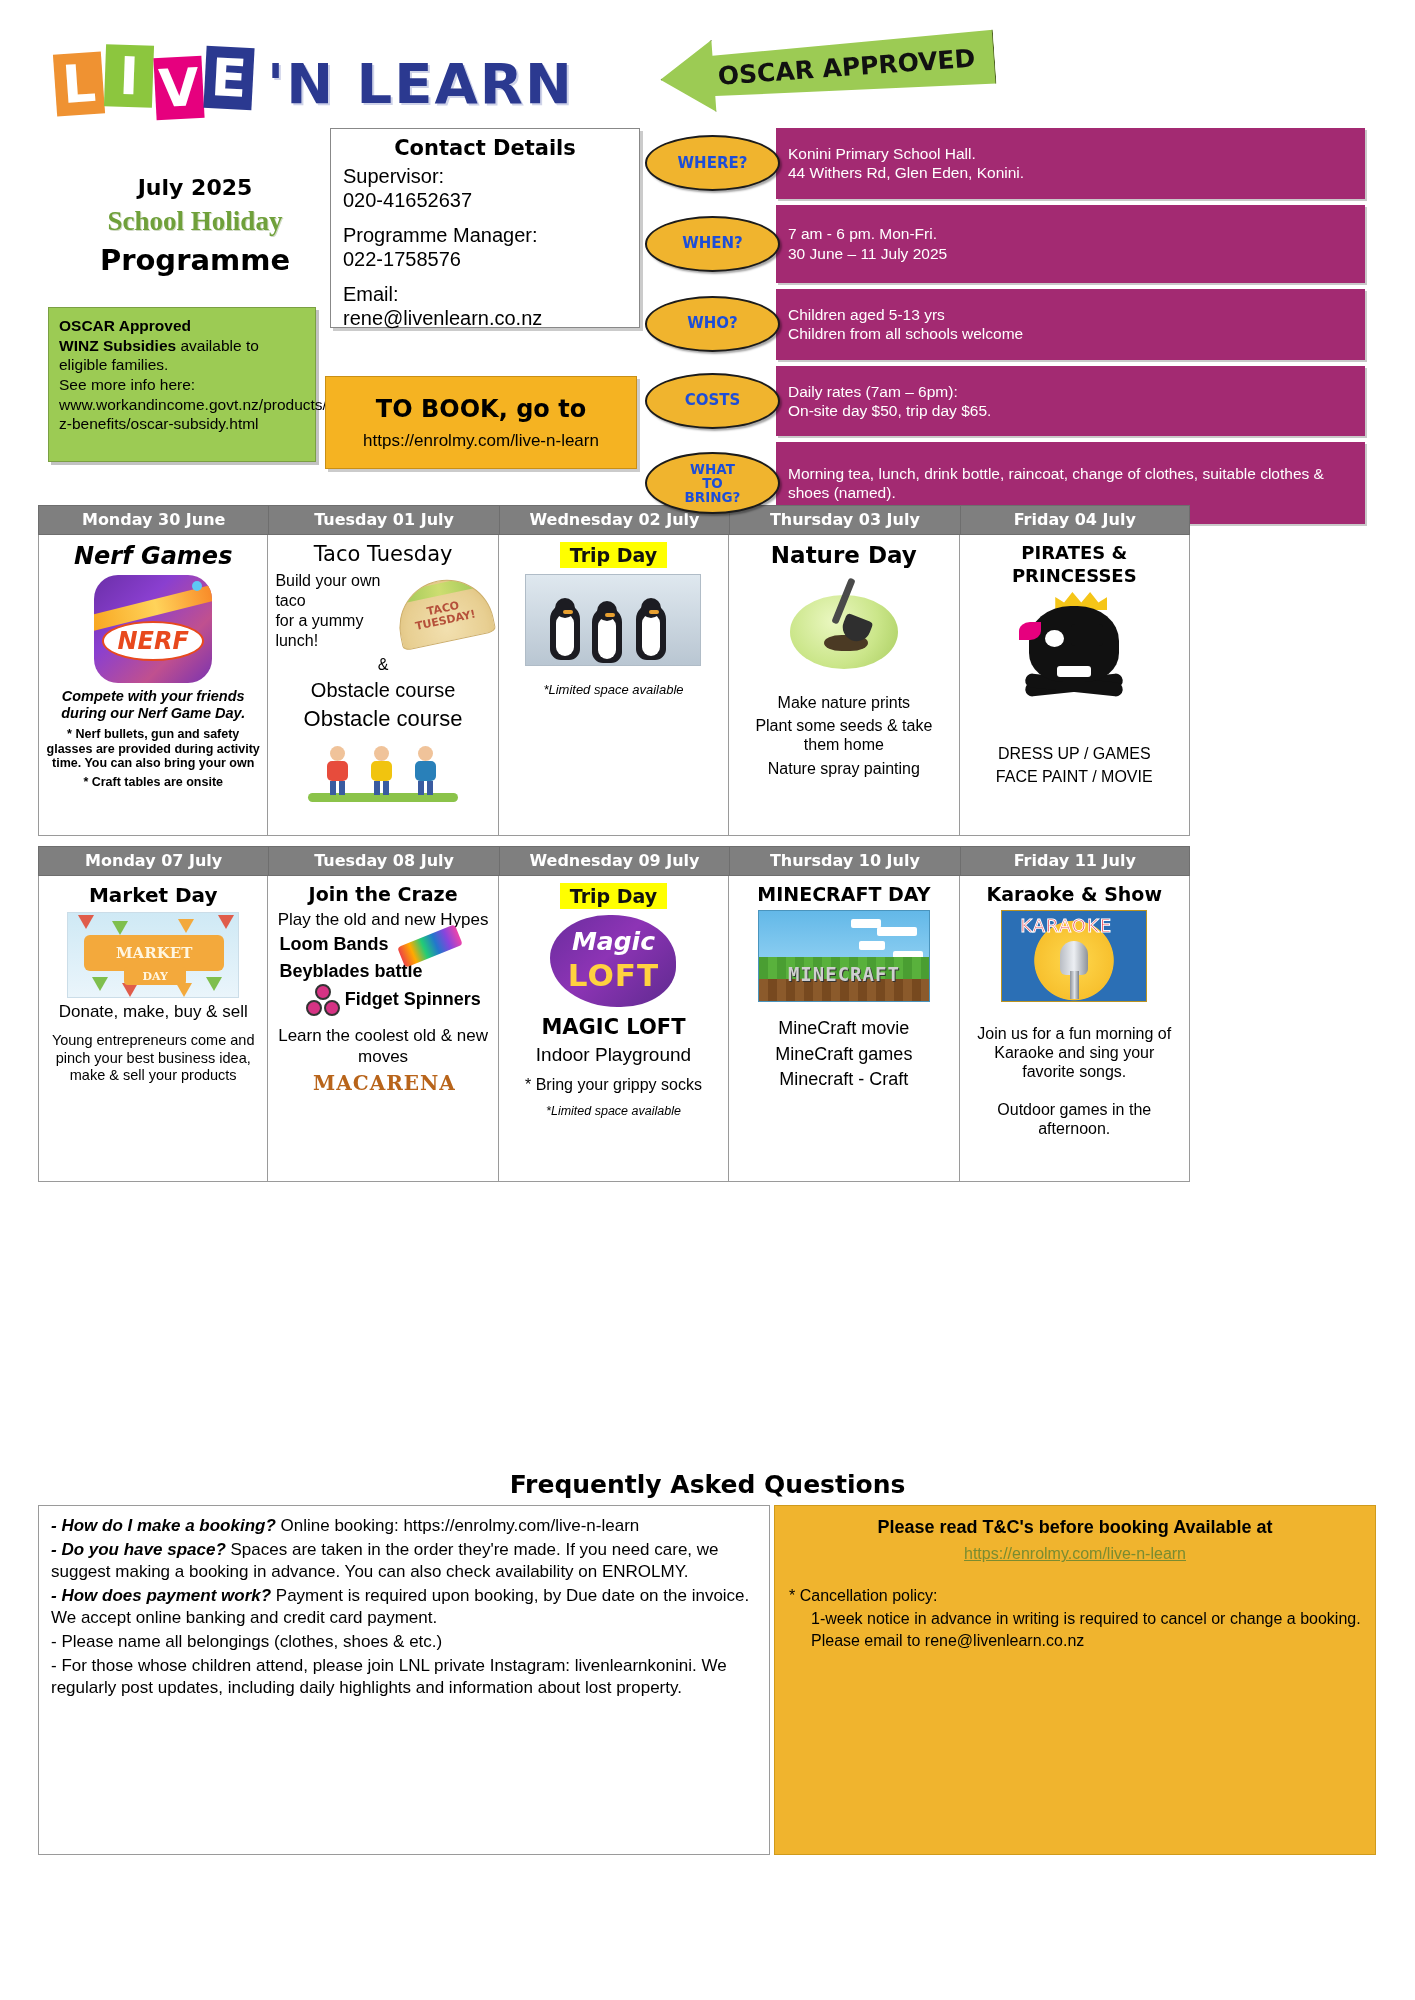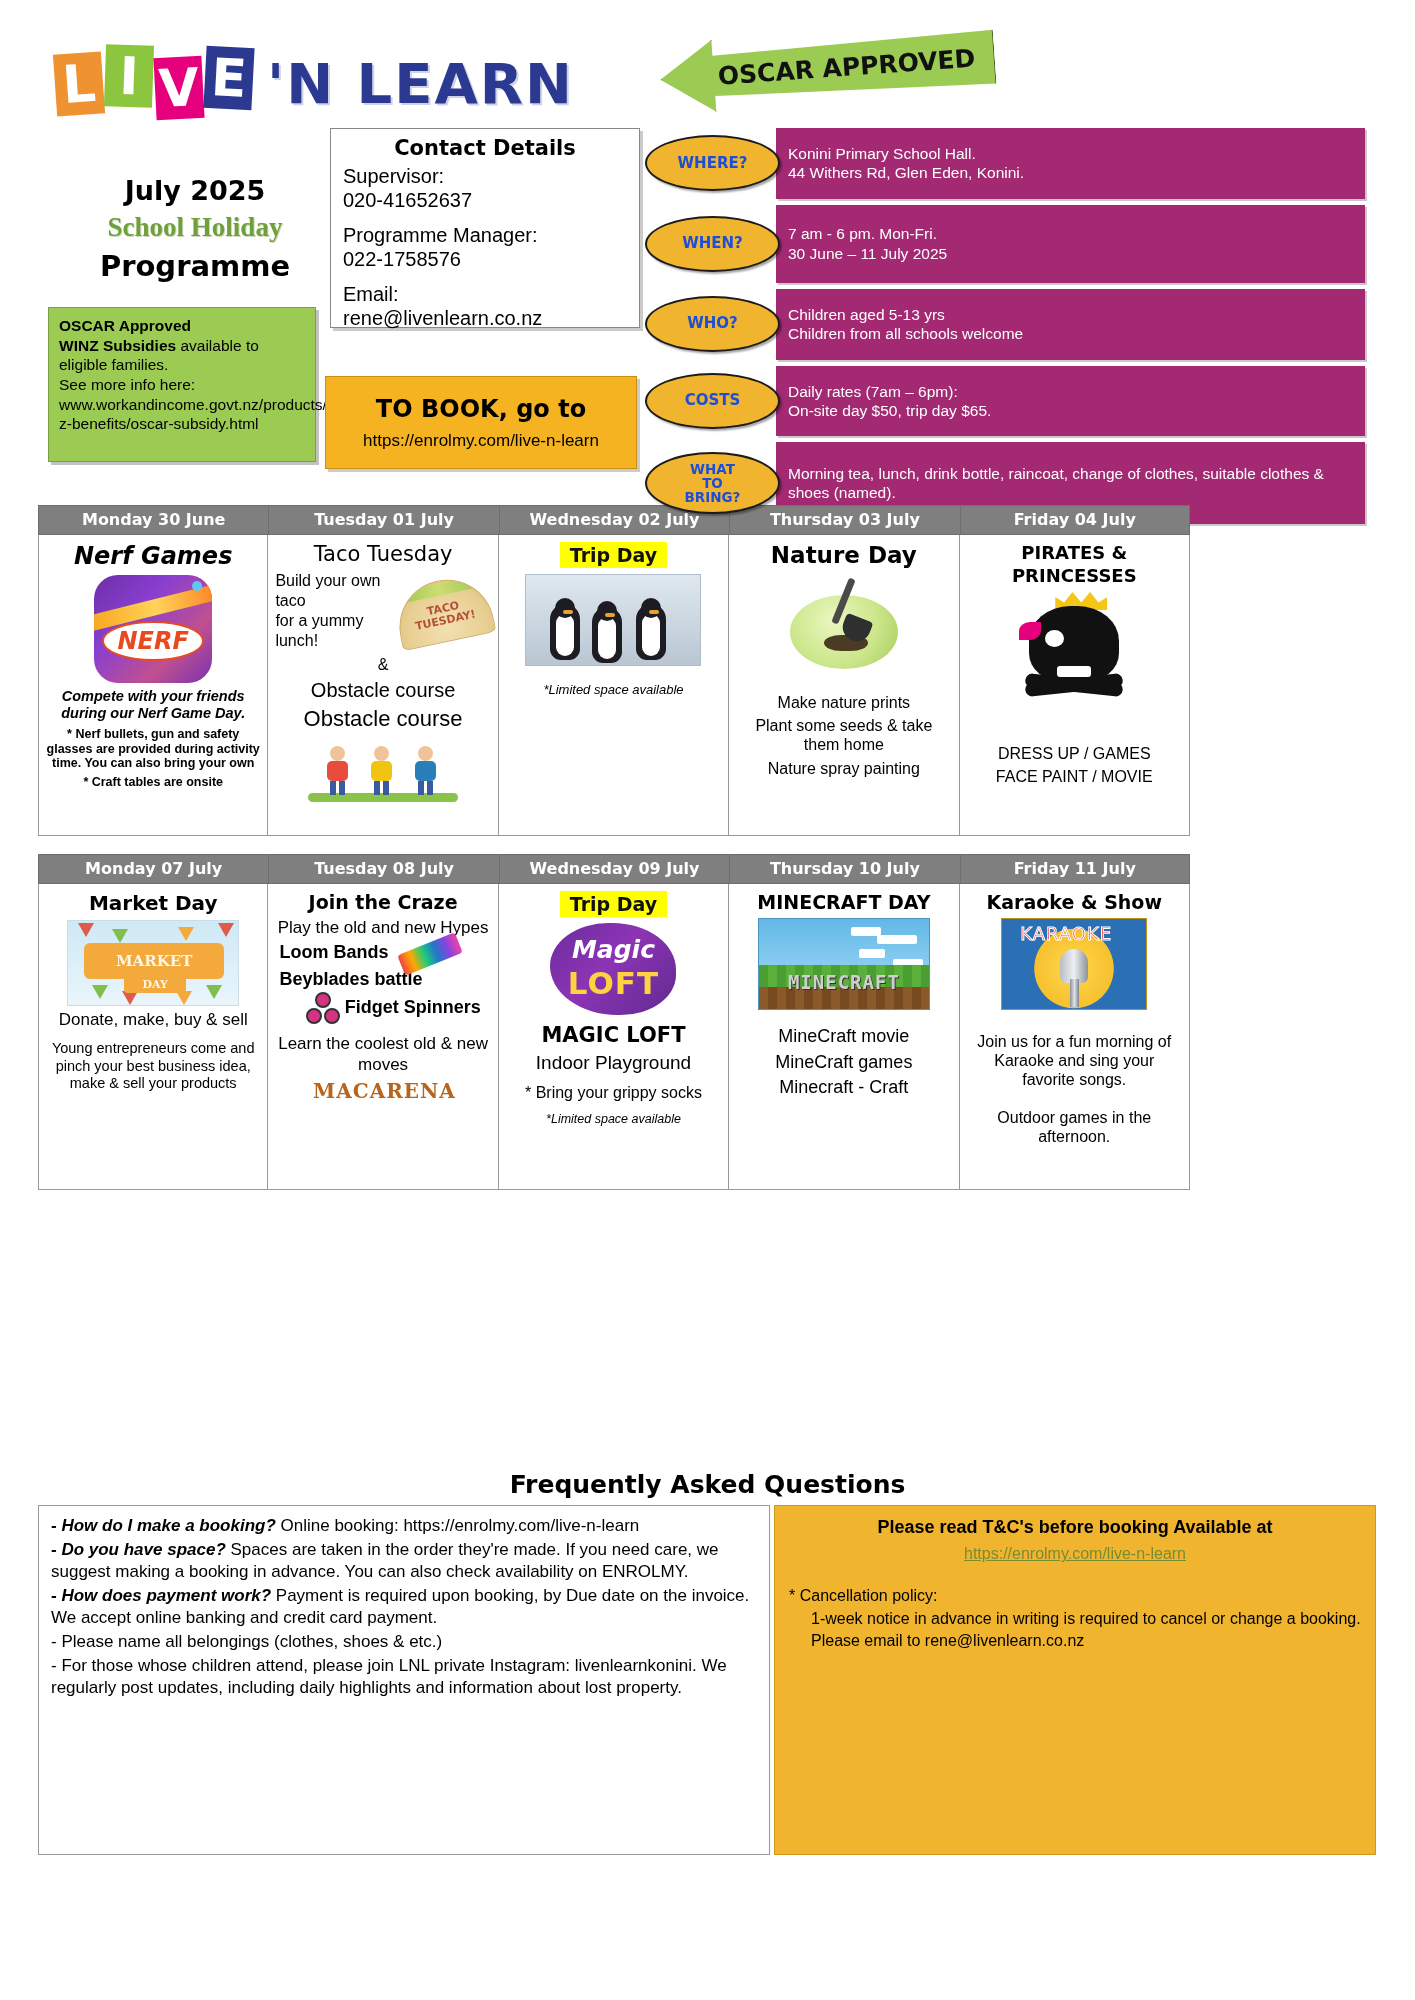--- a/index.html
+++ b/index.html
@@ -51,21 +51,21 @@
   .oscar-arrow .label {
     font-weight:bold; font-size:25px; color:#111;
     margin-left:38px; white-space:nowrap;
     font-family:"DejaVu Sans", sans-serif;
   }
 
   .month-title {
     position:absolute; left:60px; top:175px; width:270px;
     text-align:center;
   }
-  .month-title .m1 { font-size:27px; font-weight:bold; font-family:"DejaVu Sans", sans-serif; }
+  .month-title .m1 { font-size:22px; font-weight:bold; font-family:"DejaVu Sans", sans-serif; }
   .month-title .m2 {
     font-size:27px; font-weight:bold; color:#6fa03a;
     font-family:"Liberation Serif", serif; margin-top:6px;
     text-shadow:1px 1px 0 #cfd9c3;
   }
   .month-title .m3 { font-size:29px; font-weight:bold; margin-top:6px; font-family:"DejaVu Sans", sans-serif;}
 
   .green-box {
     position:absolute; left:48px; top:307px; width:268px; min-height:155px;
     background:#9ccb54; border:1px solid #7a9f43;
@@ -615,21 +615,21 @@
             <div class="patch"></div>
             <div class="teeth"></div>
             <div class="bow"></div>
           </div>
           <p style="font-size:16px;margin-top:34px;">DRESS UP / GAMES</p>
           <p style="font-size:16px;">FACE PAINT / MOVIE</p>
         </div>
       </div>
     </div>
 
-    <div class="weekhead" style="margin-top:18px;">
+    <div class="weekhead" style="margin-top:10px;">
       <div class="dayhdr">Monday 07 July</div>
       <div class="dayhdr">Tuesday 08 July</div>
       <div class="dayhdr">Wednesday 09 July</div>
       <div class="dayhdr">Thursday 10 July</div>
       <div class="dayhdr">Friday 11 July</div>
     </div>
 
     <div class="week week2">
 
       <div class="daycol">

